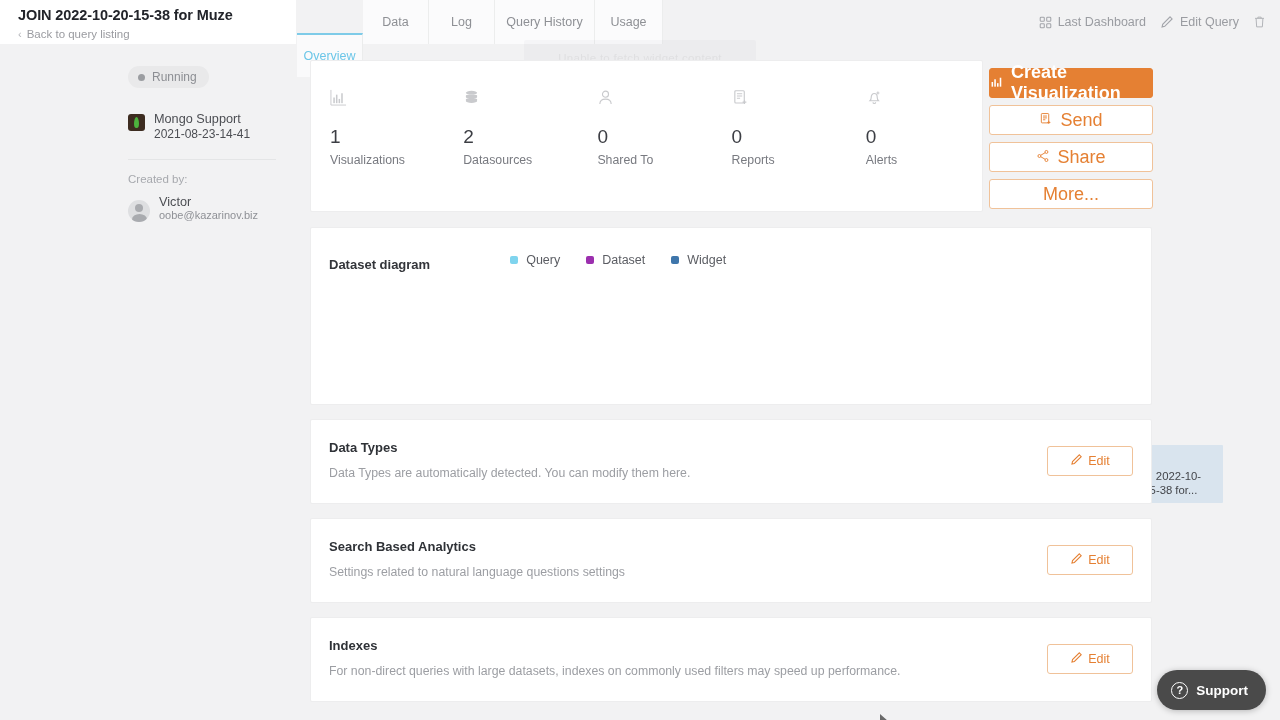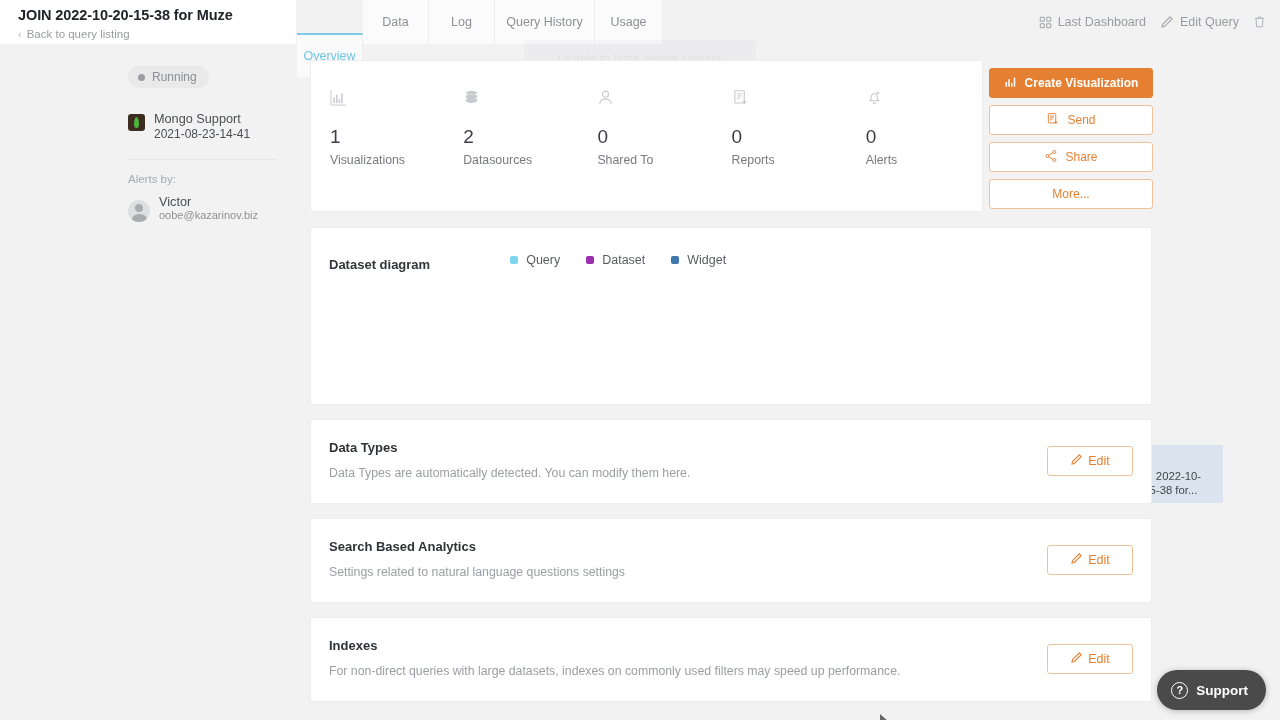--- a/index.html
+++ b/index.html
@@ -121,21 +121,21 @@
   .stat:first-child { padding-left: 19px; }
   .stat-icon { height: 22px; color: #c9cacd; }
   .stat-num { font-size: 19px; color: #3c3e44; margin-top: 15px; line-height: 22px; font-weight: 400; }
   .stat-label { font-size: 12.3px; color: #787a80; margin-top: 5px; }
 
   
   .actions { position: absolute; left: 678px; top: 7px; width: 164px; }
   .btn {
     width: 164px; height: 30px; border-radius: 3px;
     display: flex; align-items: center; justify-content: center; gap: 7px;
-    font-size: 12px; cursor: pointer; margin-bottom: 7px;
+    font-size: 18px; cursor: pointer; margin-bottom: 7px;
   }
   .btn-primary { background: #e58033; color: #fff; border: 1px solid #e58033; font-weight: bold; }
   .btn-outline { background: #fff; color: #e58033; border: 1px solid #f0c299; }
 
   
   .diagram-card { margin-top: 15px; width: 842px; height: 178px; padding: 20px 18px 0 18px; position: relative; }
   .diagram-head { display: flex; align-items: center; gap: 0; }
   .diagram-title { font-size: 13px; font-weight: bold; color: #33353a; margin-top: 9px; }
   .legend { display: flex; align-items: center; gap: 26px; margin-left: 80px; }
   .legend-item { display: flex; align-items: center; gap: 8px; font-size: 12.5px; color: #5b5d63; }
@@ -265,21 +265,21 @@
           <span class="mongo-leaf"></span>
         </span>
         <span>
           <div class="ds-name">Mongo Support</div>
           <div class="ds-date">2021-08-23-14-41</div>
         </span>
       </div>
 
       <div class="side-sep"></div>
 
-      <div class="created-label">Alerts by:</div>
+      <div class="created-label">Created by:</div>
 
       <div class="user-row">
         <span class="avatar"></span>
         <span>
           <div class="user-name">Victor</div>
           <div class="user-mail">oobe@kazarinov.biz</div>
         </span>
       </div>
     </div>
   </div>

